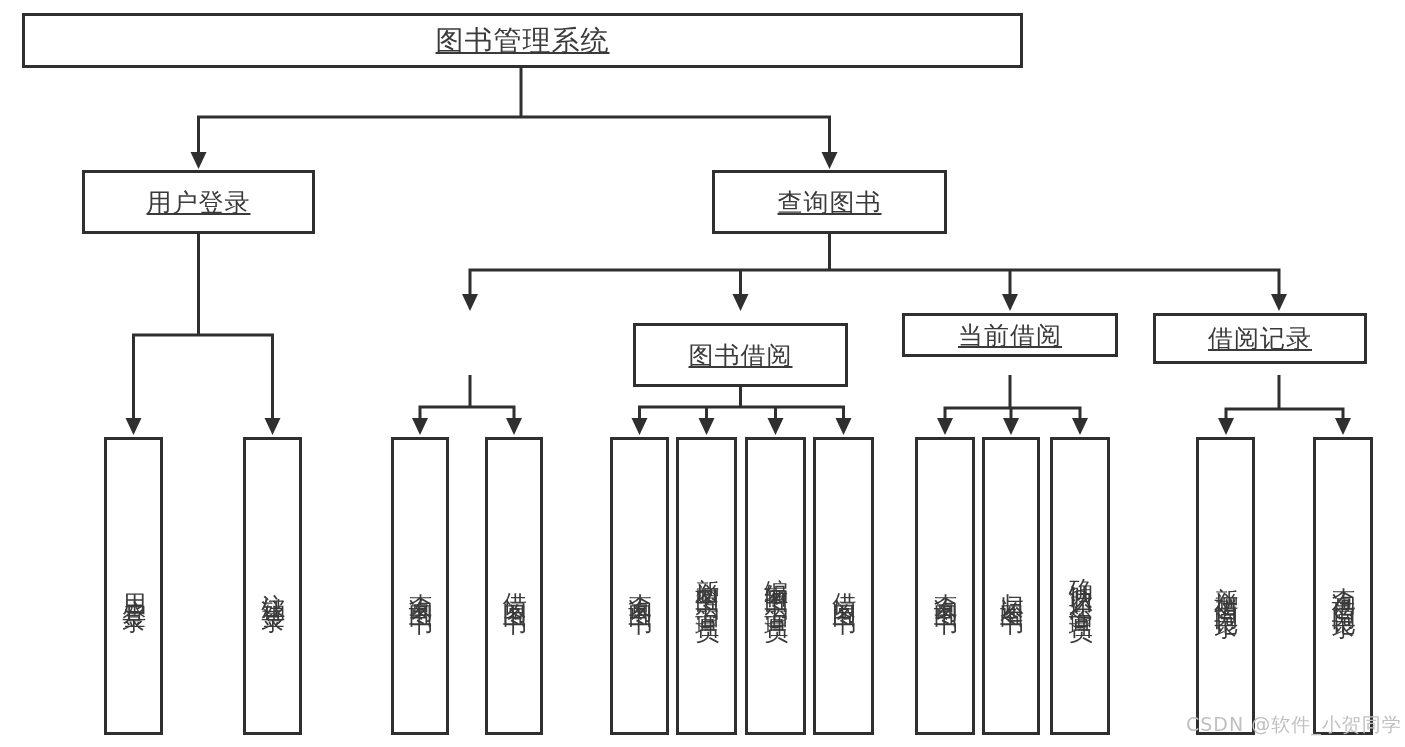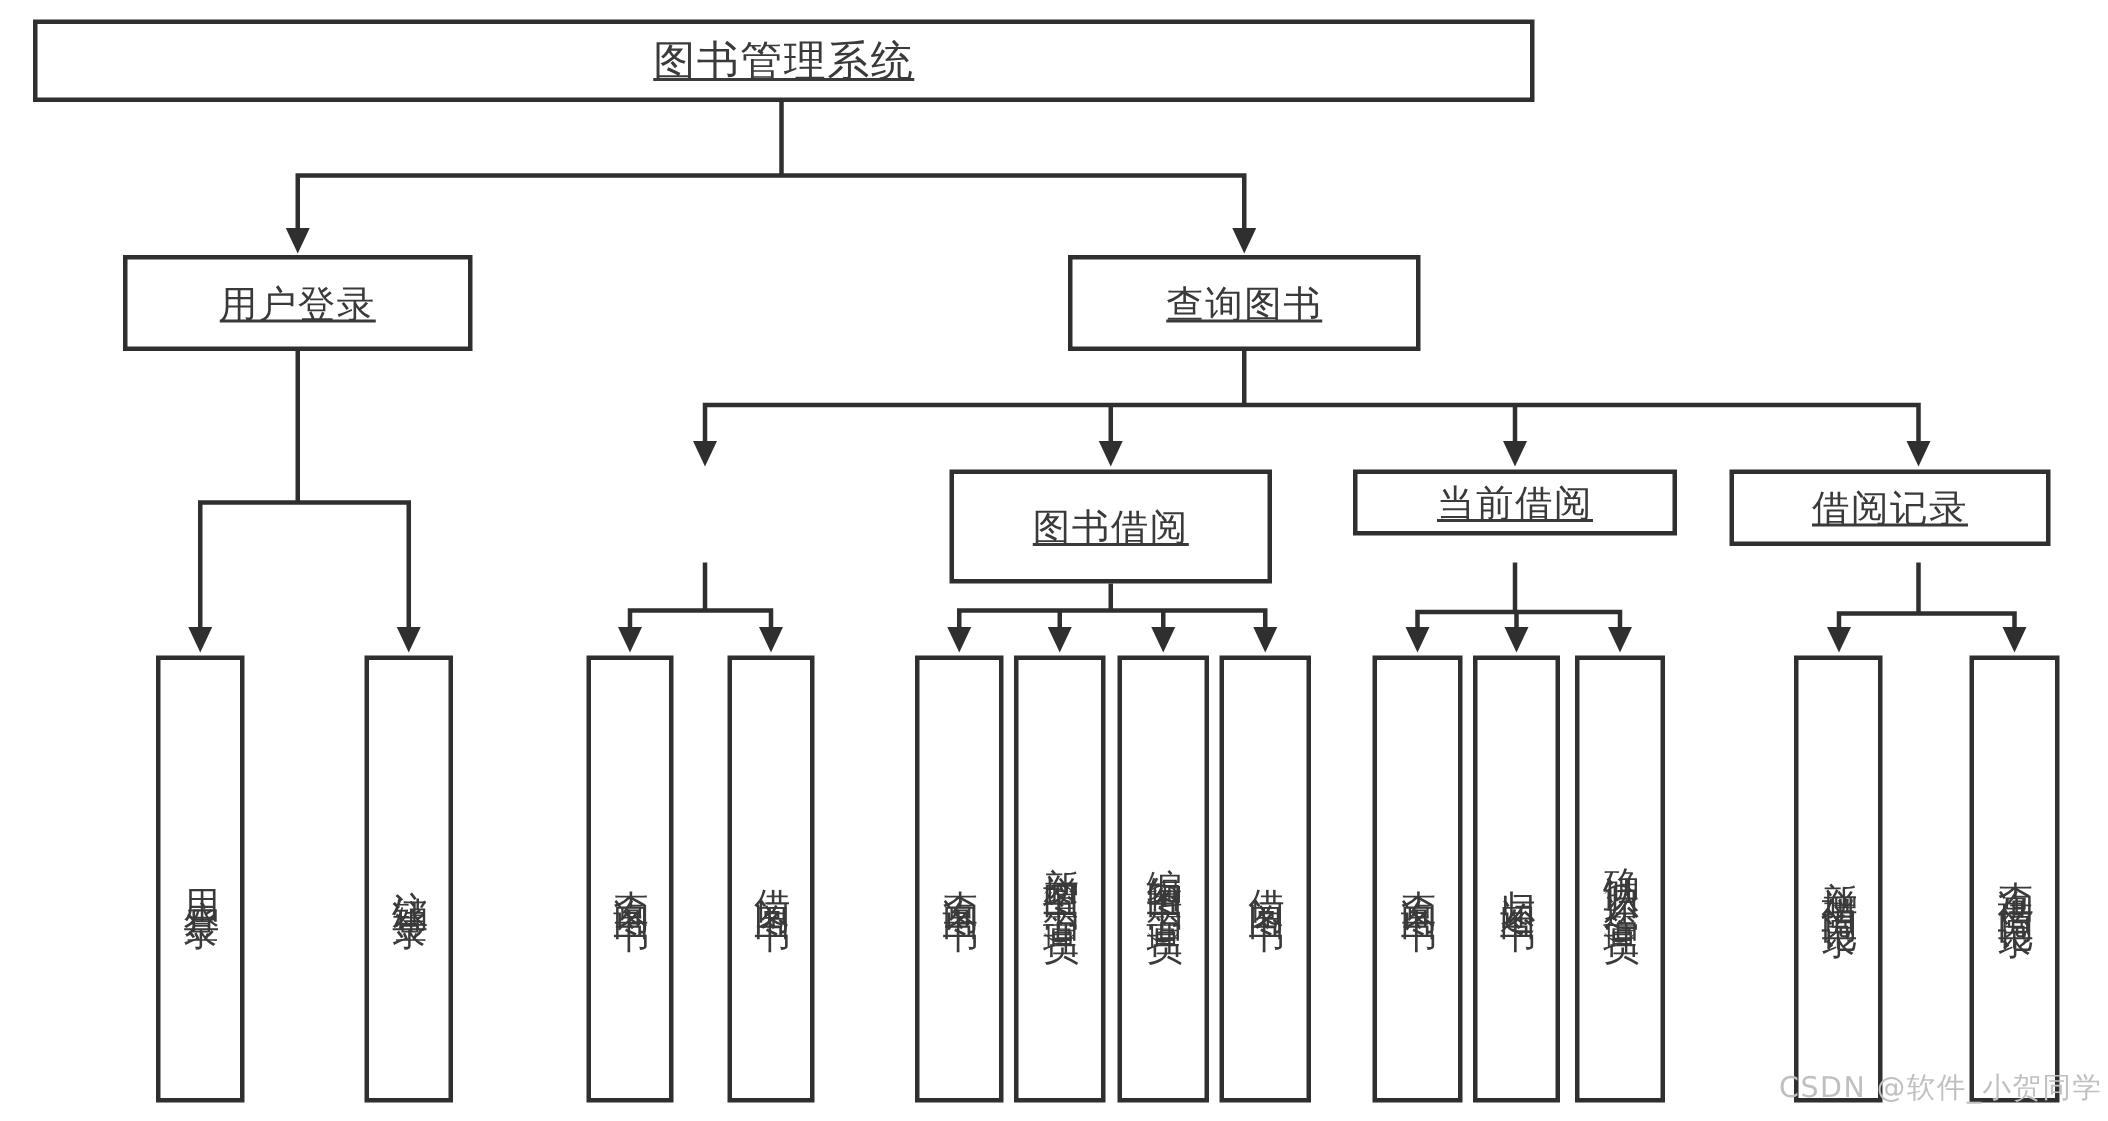--- a/index.html
+++ b/index.html
@@ -129,21 +129,21 @@
     <path d="M1226,424 L1226,409 L1343,409 L1343,424"></path>
     <polygon points="1218,418 1234,418 1226,435"></polygon>
     <polygon points="1335,418 1351,418 1343,435"></polygon>
   </svg>
 
   <div class="node root" style="left:22px;top:13px;width:1001px;height:55px">图书管理系统</div>
 
   <div class="node" style="left:82px;top:170px;width:233px;height:64px">用户登录</div>
   <div class="node" style="left:712px;top:170px;width:235px;height:64px">查询图书</div>
 
-  <div class="node" style="left:633px;top:313px;width:215px;height:76px">图书借阅</div>
+  <div class="node" style="left:633px;top:323px;width:215px;height:64px">图书借阅</div>
   <div class="node" style="left:902px;top:313px;width:216px;height:44px">当前借阅</div>
   <div class="node" style="left:1153px;top:313px;width:214px;height:51px">借阅记录</div>
 
   <div class="vnode" style="left:104px;top:437px;width:59px;height:298px">用户登录</div>
   <div class="vnode" style="left:243px;top:437px;width:59px;height:298px">注销登录</div>
 
   <div class="vnode" style="left:391px;top:437px;width:58px;height:298px">查询图书</div>
   <div class="vnode" style="left:485px;top:437px;width:58px;height:298px">借阅图书</div>
 
   <div class="vnode" style="left:610px;top:437px;width:59px;height:298px">查询图书</div>

